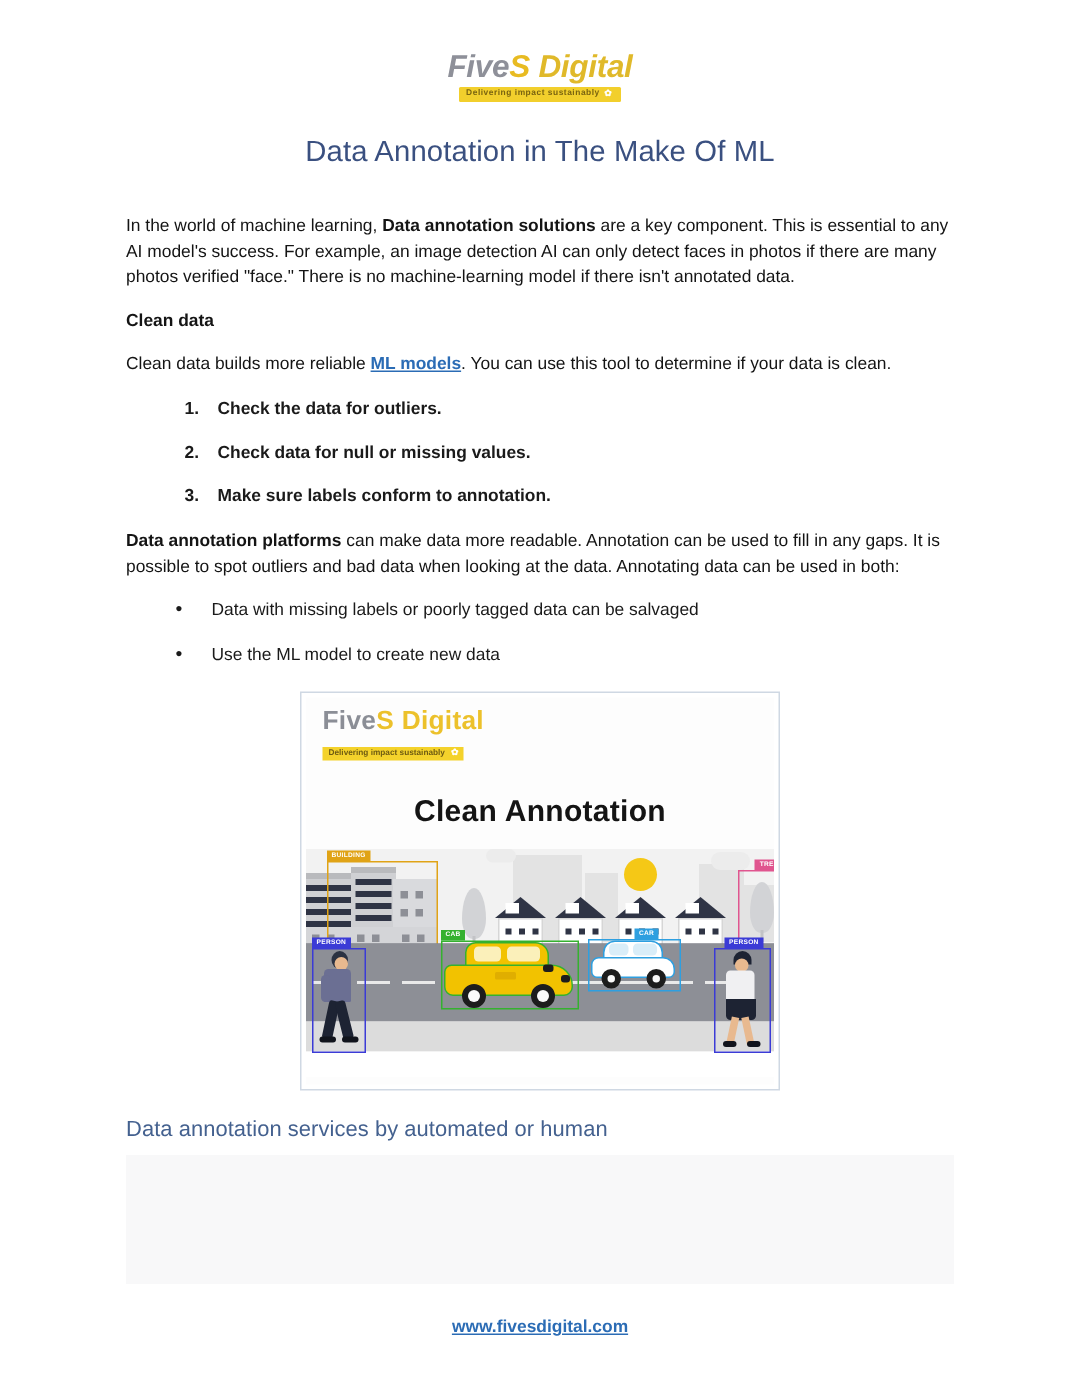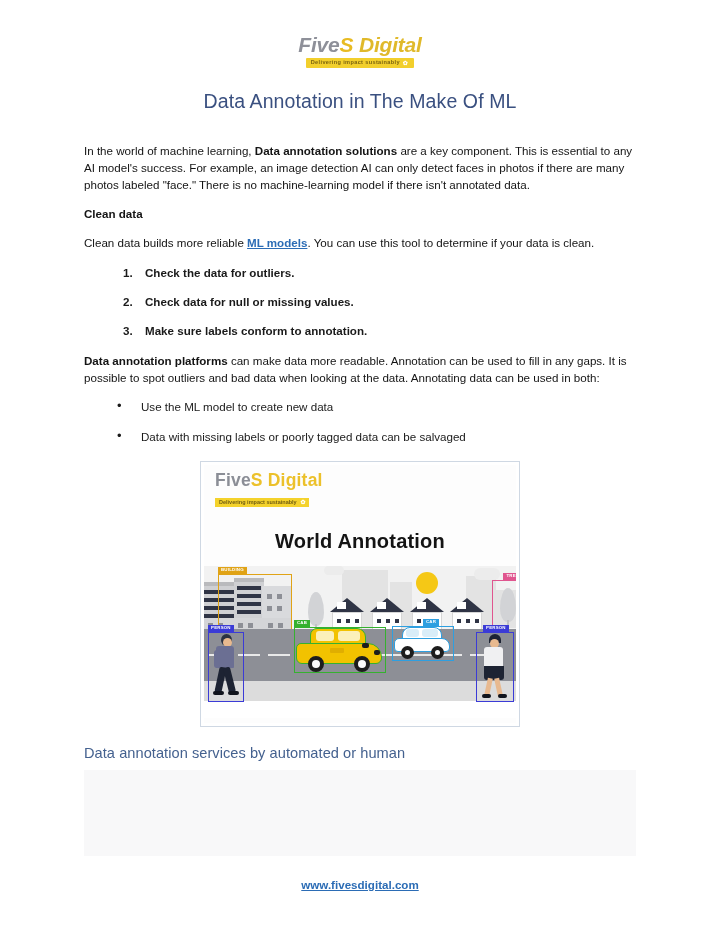--- a/index.html
+++ b/index.html
@@ -411,49 +411,49 @@
     <div class="logo-tag">
       <span>Delivering impact sustainably</span>
       <span class="leaf">✿</span>
     </div>
   </div>
 
   <h1 class="doc-title">Data Annotation in The Make Of ML</h1>
 
   <div class="content">
 
-    <p class="body"><span>In the world of machine learning, </span><span class="b">Data annotation solutions</span><span> are a key component. This is essential to any AI model's success. For example, an image detection AI can only detect faces in photos if there are many photos labeled "face." There is no machine-learning model if there isn't annotated data.</span></p>
+    <p class="body"><span>In the world of machine learning, </span><span class="b">Data annotation solutions</span><span> are a key component. This is essential to any AI model's success. For example, an image detection AI can only detect faces in photos if there are many photos verified "face." There is no machine-learning model if there isn't annotated data.</span></p>
 
     <h3 class="sub">Clean data</h3>
 
     <p class="body"><span>Clean data builds more reliable </span><a class="link" href="#">ML models</a><span>. You can use this tool to determine if your data is clean.</span></p>
 
     <ol class="num">
       <li>Check the data for outliers.</li>
       <li>Check data for null or missing values.</li>
       <li>Make sure labels conform to annotation.</li>
     </ol>
 
     <p class="body tight" style="margin-top:13px;"><span class="b">Data annotation platforms</span><span> can make data more readable. Annotation can be used to fill in any gaps. It is possible to spot outliers and bad data when looking at the data. Annotating data can be used in both:</span></p>
 
     <ul class="bul">
+      <li>Data with missing labels or poorly tagged data can be salvaged</li>
       <li>Use the ML model to create new data</li>
-      <li>Data with missing labels or poorly tagged data can be salvaged</li>
     </ul>
 
     <div class="figure-wrap">
       <div class="figure">
         <div class="fig-inner">
 
           <div class="fig-logo">
             <div class="wm"><span class="a">Five</span><span class="b2">S</span><span class="b2"> Digital</span></div>
             <div class="tagline"><span>Delivering impact sustainably</span><span class="lf">✿</span></div>
           </div>
 
-          <div class="fig-heading">World Annotation</div>
+          <div class="fig-heading">Clean Annotation</div>
 
           <div class="scene">
             <div class="sky"></div>
 
             <div class="ghost" style="left:138px;top:4px;width:46px;height:58px;"></div>
             <div class="ghost" style="left:186px;top:16px;width:22px;height:46px;"></div>
             <div class="ghost" style="left:262px;top:10px;width:30px;height:52px;"></div>
             <div class="ghost" style="left:292px;top:24px;width:20px;height:38px;"></div>
 
             <div class="cloud" style="left:270px;top:2px;width:26px;height:12px;"></div>

